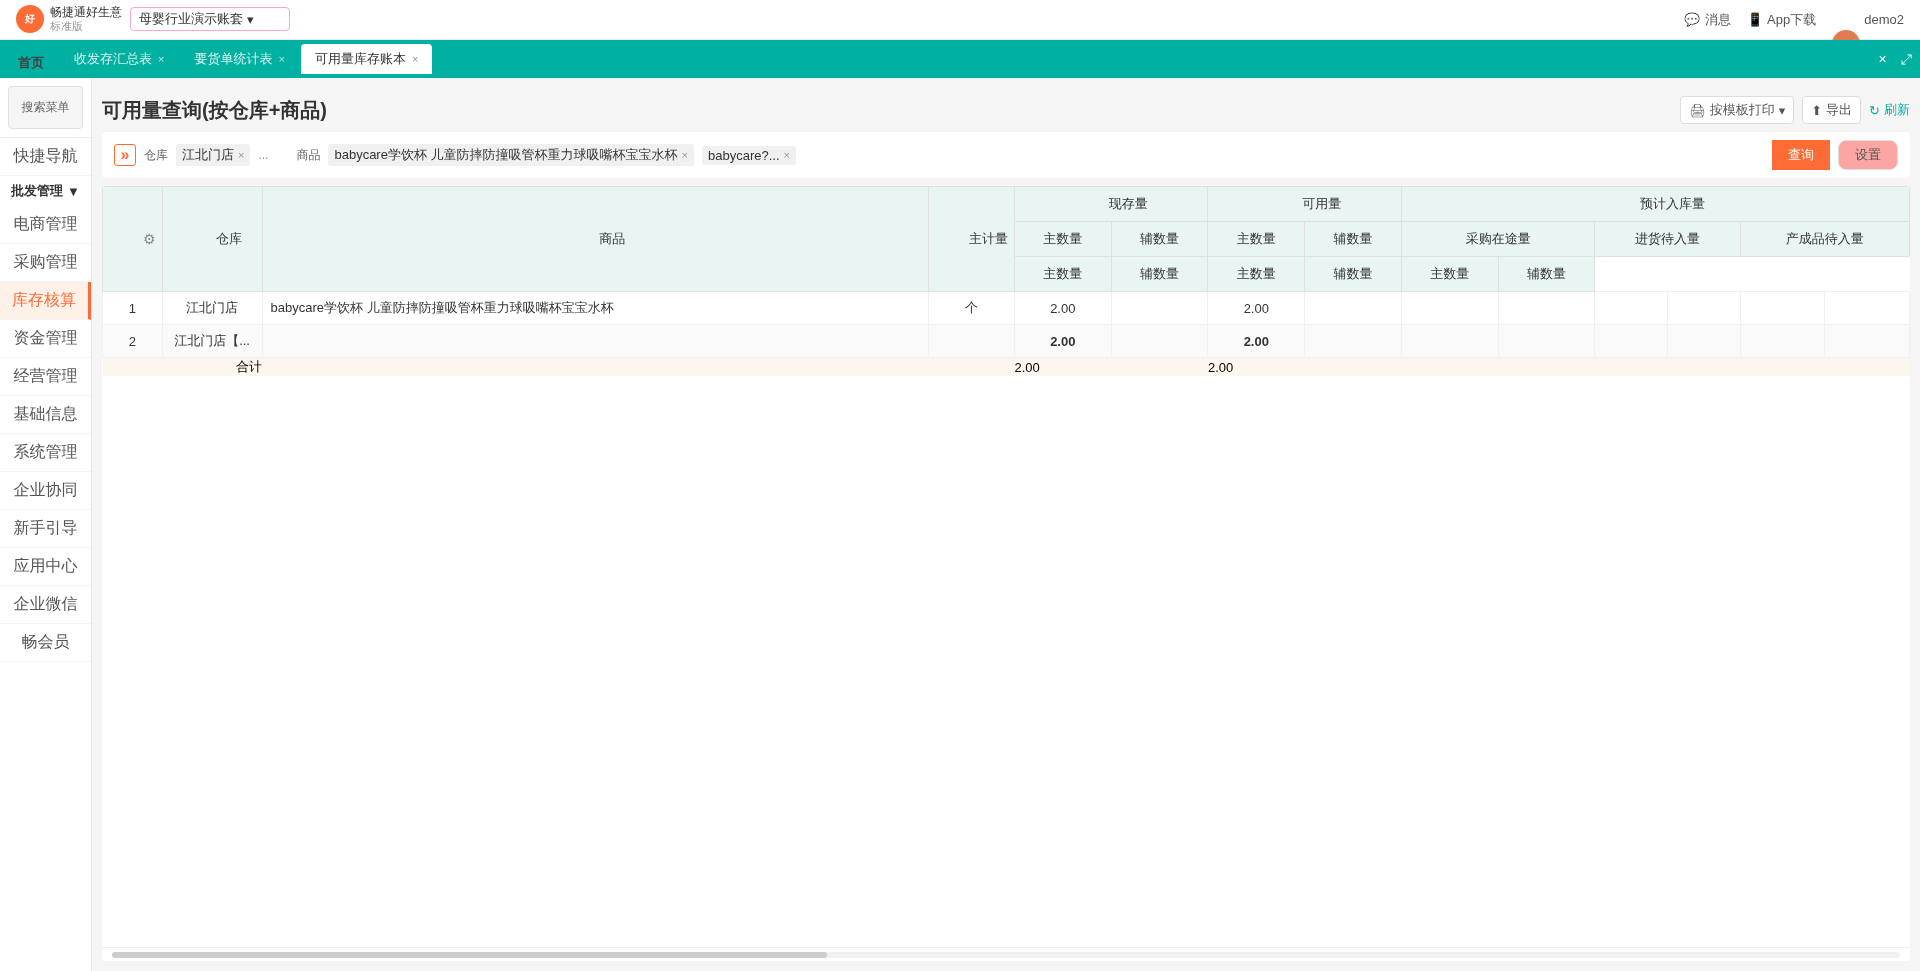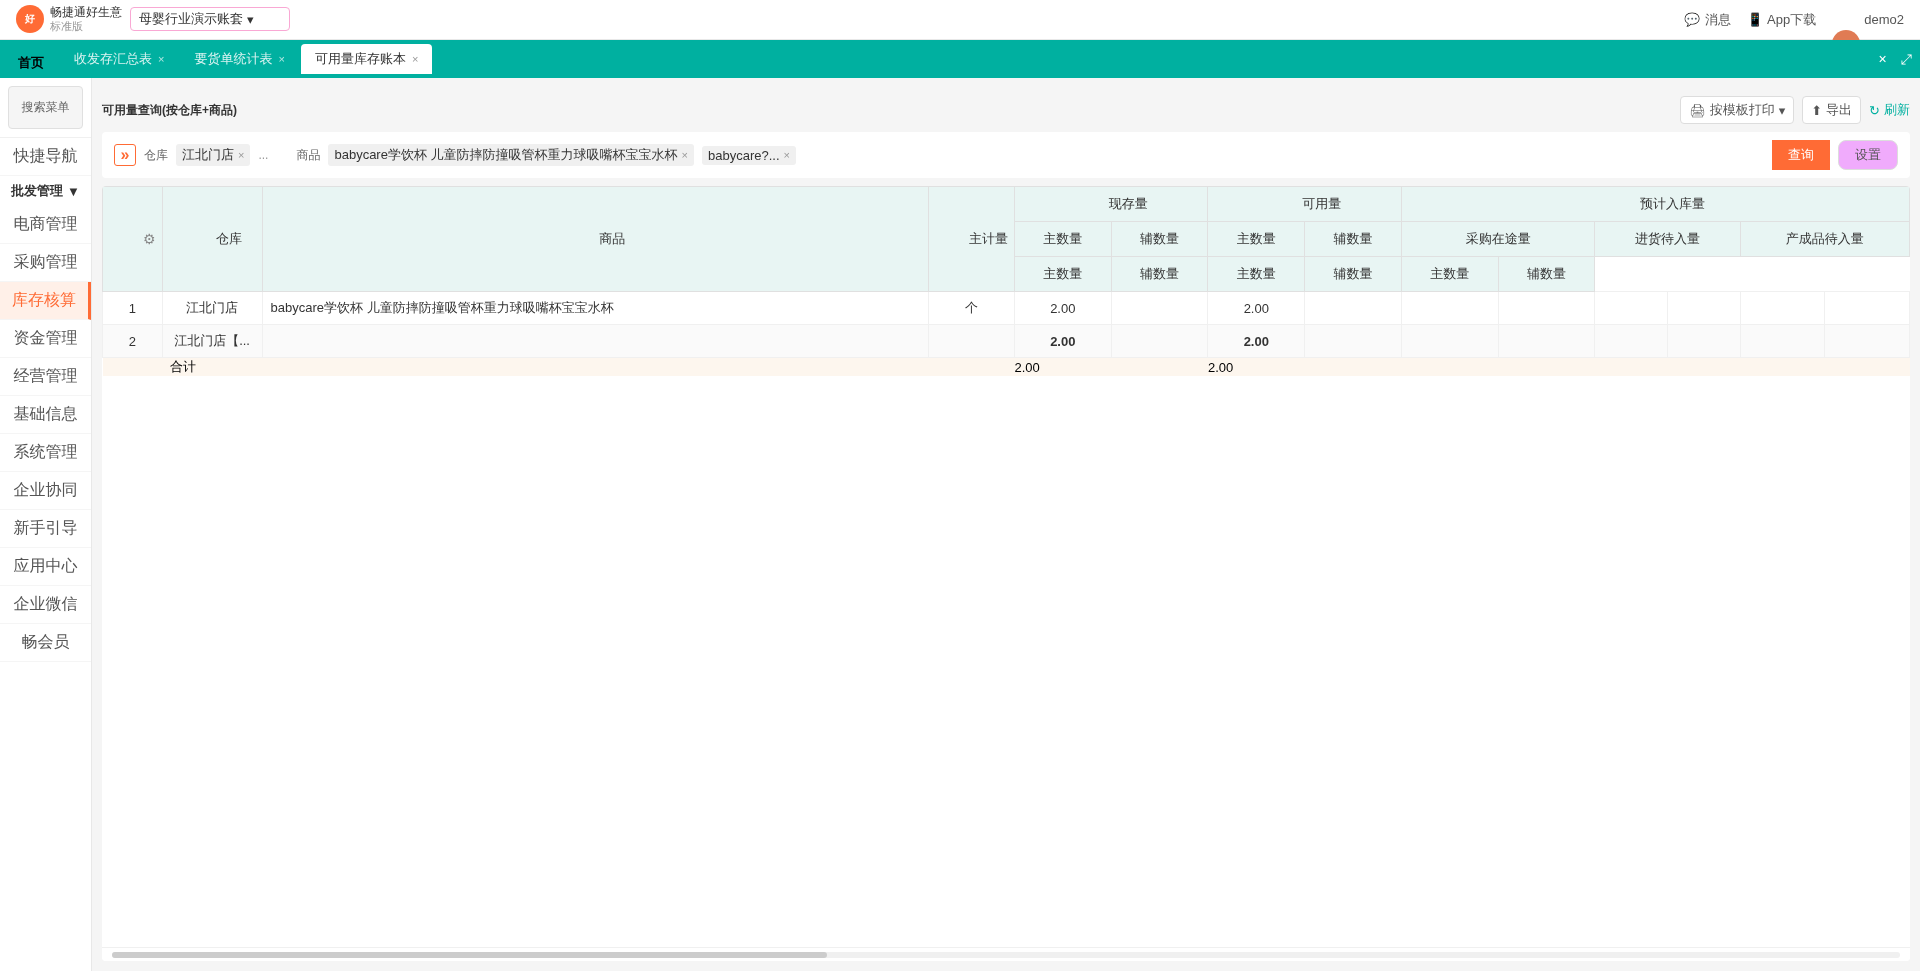--- a/index.html
+++ b/index.html
@@ -29,21 +29,21 @@
     }
     .tab {
       display: flex; align-items: center; gap: 4px;
       padding: 0 14px; height: 30px; border-radius: 4px 4px 0 0;
       cursor: pointer; font-size: 13px; color: rgba(255,255,255,0.85);
       background: transparent;
     }
     .tab.active { background: #fff; color: #333; border-radius: 4px 4px 0 0; }
     .tab-close { font-size: 11px; color: rgba(255,255,255,0.7); margin-left: 2px; cursor: pointer; }
     .tab.active .tab-close { color: #999; }
-    .tab-home { color: #000000; font-weight: bold; margin-top: 7px; }
+    .tab-home { color: #404040; font-weight: bold; margin-top: 7px; }
     .tab-bar-right { margin-left: auto; display: flex; gap: 6px; }
     .tab-bar-btn { color: #fff; cursor: pointer; font-size: 14px; padding: 2px 4px; }
 
     
     .main-layout { display: flex; flex: 1; overflow: hidden; }
 
     
     .sidebar { width: 92px; background: #fff; border-right: 1px solid #e8e8e8; display: flex; flex-direction: column; overflow-y: auto; }
     .sidebar-search { padding: 8px; border-bottom: 1px solid #f0f0f0; }
     .sidebar-search-btn { width: 100%; padding: 12px 0; background: #f5f5f5; border: 1px solid #e0e0e0; border-radius: 4px; color: #666; font-size: 12px; cursor: pointer; text-align: center; font-family: Liberation Serif, serif; }
@@ -51,35 +51,35 @@
     .sidebar-section { padding: 8px 0; }
     .sidebar-section-header { display: flex; align-items: center; justify-content: center; gap: 4px; padding: 6px 8px; cursor: pointer; color: #333; font-size: 12px; font-weight: bold; }
     .sidebar-section-item { padding: 7px 8px; text-align: center; cursor: pointer; color: #555; font-size: 12px; }
     .sidebar-item-active { background: #fff0e8; color: #ff6b35 !important; border-right: 3px solid #ff6b35; }
 
     
     .content-area { flex: 1; display: flex; flex-direction: column; overflow: hidden; background: #f5f5f5; padding: 10px; }
 
     
     .page-header { display: flex; align-items: center; justify-content: space-between; padding: 8px 0; }
-    .page-title { font-size: 12px; font-weight: bold; color: #333; }
+    .page-title { font-size: 20px; font-weight: bold; color: #333; }
     .page-actions { display: flex; align-items: center; gap: 8px; }
     .action-btn { display: flex; align-items: center; gap: 4px; color: #555; font-size: 12px; cursor: pointer; padding: 4px 8px; border: 1px solid #ddd; border-radius: 4px; background: #fff; }
     .refresh-btn { color: #00b0a0; cursor: pointer; font-size: 12px; display: flex; align-items: center; gap: 4px; }
 
     
     .filter-row { background: #fff; border-radius: 4px; padding: 8px 12px; margin-bottom: 8px; display: flex; align-items: center; gap: 8px; flex-wrap: wrap; }
     .filter-expand-btn { color: #ff6b35; cursor: pointer; font-size: 16px; font-weight: bold; border: 1px solid #ff6b35; border-radius: 3px; width: 22px; height: 22px; display: flex; align-items: center; justify-content: center; }
     .filter-label { color: #666; font-size: 12px; }
     .filter-tag { display: flex; align-items: center; background: #f0f0f0; border-radius: 3px; padding: 2px 6px; font-size: 12px; color: #333; gap: 4px; }
     .filter-tag-close { cursor: pointer; color: #999; font-size: 11px; }
     .filter-more { color: #999; cursor: pointer; font-size: 12px; }
     .filter-right { margin-left: auto; display: flex; gap: 8px; }
     .query-btn { background: #ff6b35; color: #fff; border: none; border-radius: 0; padding: 5px 16px; cursor: pointer; font-size: 13px; }
-    .settings-btn { background: #f0abfc; color: #555; border: 1px solid #ddd; border-radius: 8px; padding: 5px 16px; cursor: pointer; font-size: 13px; }
+    .settings-btn { background: #fca5a5; color: #555; border: 1px solid #ddd; border-radius: 8px; padding: 5px 16px; cursor: pointer; font-size: 13px; }
 
     
     .table-container { background: #fff; border-radius: 4px; flex: 1; overflow: hidden; display: flex; flex-direction: column; }
     table { width: 100%; border-collapse: collapse; font-size: 12px; }
     .table-scroll { overflow-y: auto; flex: 1; }
     thead tr th { background: #e8f5f3; color: #333; font-weight: normal; text-align: center; padding: 8px 6px; border: 1px solid #e0e0e0; white-space: nowrap; }
     thead tr.header-row-1 th { background: #e8f5f3; padding-left: 40px; }
     tbody tr td { padding: 7px 6px; border: 1px solid #f0f0f0; text-align: center; color: #333; }
     .col-settings { width: 36px; }
     .col-warehouse { width: 100px; }
@@ -282,21 +282,21 @@
               <td></td>
               <td></td>
               <td></td>
               <td></td>
               <td></td>
             </tr>
           </tbody>
           <tfoot>
             <tr class="summary-row" style="background:#fdf6ee;">
               <td></td>
-              <td style="text-align:left; padding-left:8px;margin-left:41px;">合计</td>
+              <td style="text-align:right; padding-left:8px;margin-left:41px;">合计</td>
               <td></td>
               <td></td>
               <td>2.00</td>
               <td></td>
               <td>2.00</td>
               <td></td>
               <td></td>
               <td></td>
               <td></td>
               <td></td>

